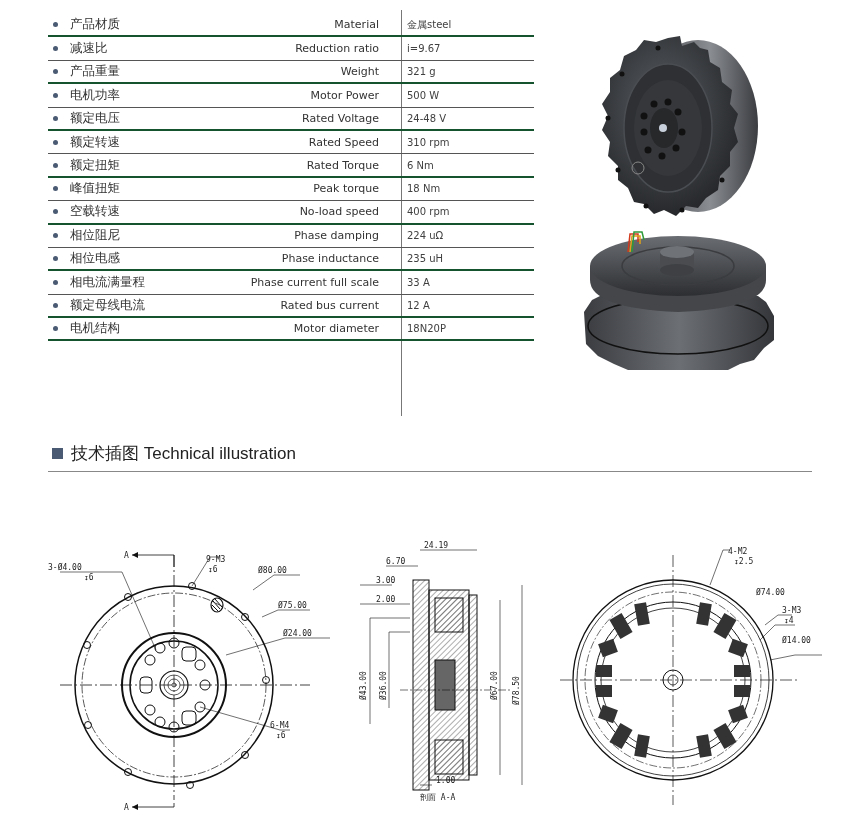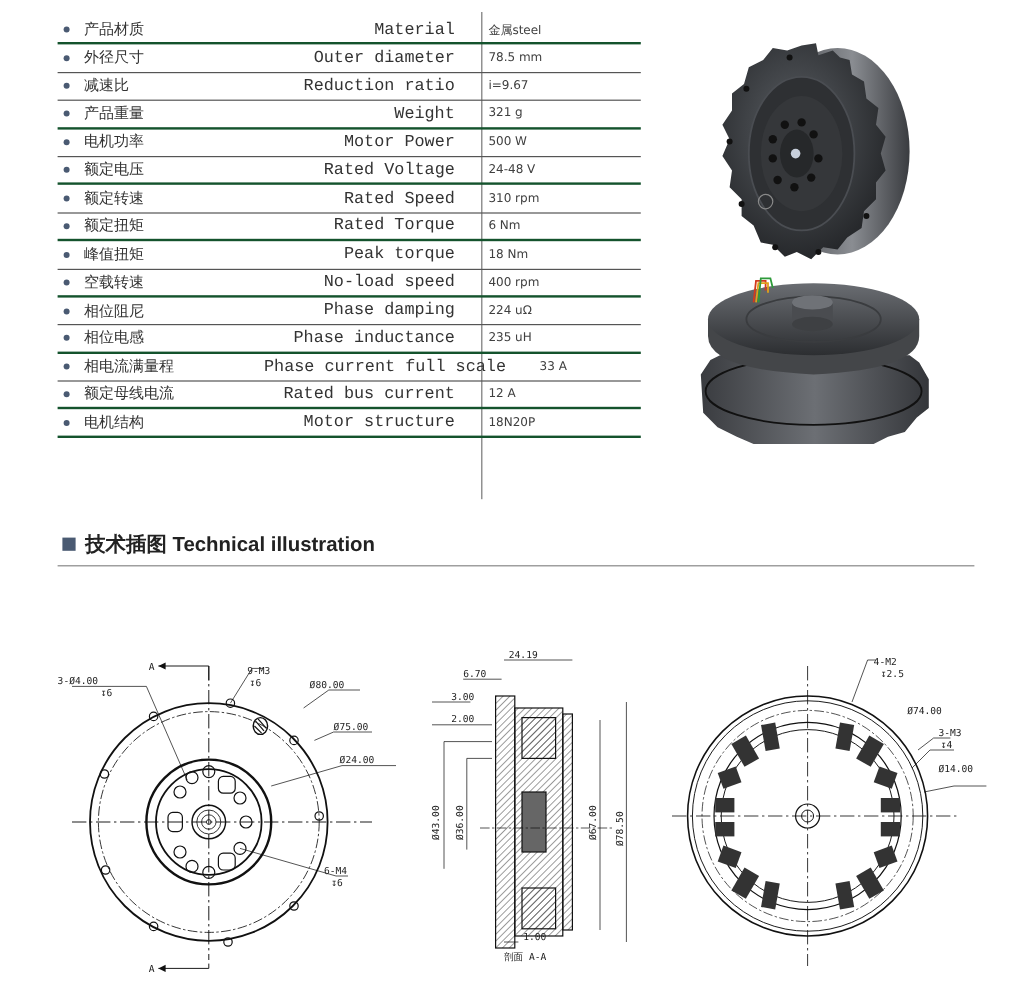--- a/index.html
+++ b/index.html
@@ -5,54 +5,48 @@
   * { box-sizing: border-box; margin: 0; padding: 0; }
   html, body { width: 860px; height: 837px; background: #ffffff; overflow: hidden; }
   body { position: relative; font-family: "DejaVu Sans", "Liberation Sans", sans-serif; color: #333; }
 
   .spec-table { position: absolute; left: 48px; top: 14px; width: 486px; }
   .spec-row { position: relative; height: 23.4px; display: flex; align-items: center; font-size: 12.5px; }
   .spec-row.light { border-bottom: 2px solid #14532d; }
   .spec-row.dark { border-bottom: 1px solid #555; }
   .bullet { width: 5px; height: 5px; border-radius: 50%; background: #4a5a72; margin-left: 5px; margin-right: 12px; flex: 0 0 auto; }
   .cn { flex: 0 0 150px; color: #333; white-space: nowrap; font-size: 12.5px; }
-  .en { flex: 0 0 173px; text-align: right; padding-right: 14px; color: #333; white-space: nowrap; font-size: 14px; font-family: Liberation Mono, monospace; }
+  .en { flex: 0 0 173px; text-align: right; padding-right: 14px; color: #333; white-space: nowrap; font-size: 11px; }
   .val { flex: 1; padding-left: 14px; color: #404040; white-space: nowrap; font-size: 10px; }
   .vdivider { position: absolute; left: 353px; top: -4px; width: 1px; height: 406px; background: #777; }
 
   .product-top { position: absolute; left: 598px; top: 28px; width: 170px; height: 192px; }
   .product-bottom { position: absolute; left: 578px; top: 230px; width: 200px; height: 150px; }
 
-  .section-title { position: absolute; left: 52px; top: 442px; display: flex; align-items: center; font-weight: bold; }
+  .section-title { position: absolute; left: 52px; top: 442px; display: flex; align-items: center; }
   .section-square { width: 11px; height: 11px; background: #4a5a72; margin-right: 8px; }
   .section-text { font-size: 17px; color: #222; font-family: "Liberation Sans", sans-serif; }
   .section-rule { position: absolute; left: 48px; top: 471px; width: 764px; height: 1px; background: #888; }
 
   .drawing { position: absolute; }
   .dim-text { font-family: "DejaVu Sans Mono", monospace; font-size: 8px; fill: #222; }
 </style>
 </head>
 <body>
 
 <div class="spec-table" id="specTable">
   <div class="vdivider"></div>
 <div class="spec-row light">
       <span class="bullet"></span>
       <span class="cn">产品材质</span>
       <span class="en">Material</span>
       <span class="val">金属steel</span>
     </div>
     <div class="spec-row dark">
       <span class="bullet"></span>
-      <span class="cn">外径尺寸</span>
-      <span class="en">Outer diameter</span>
-      <span class="val">78.5 mm</span>
-    </div>
-    <div class="spec-row dark">
-      <span class="bullet"></span>
       <span class="cn">减速比</span>
       <span class="en">Reduction ratio</span>
       <span class="val">i=9.67</span>
     </div>
     <div class="spec-row light">
       <span class="bullet"></span>
       <span class="cn">产品重量</span>
       <span class="en">Weight</span>
       <span class="val">321 g</span>
     </div>
@@ -112,21 +106,21 @@
     </div>
     <div class="spec-row light">
       <span class="bullet"></span>
       <span class="cn">额定母线电流</span>
       <span class="en">Rated bus current</span>
       <span class="val">12 A</span>
     </div>
     <div class="spec-row light">
       <span class="bullet"></span>
       <span class="cn">电机结构</span>
-      <span class="en">Motor structure</span>
+      <span class="en">Motor diameter</span>
       <span class="val">18N20P</span>
     </div>
   </div>
 
 <svg class="product-top" viewBox="0 0 170 192">
   <defs>
     <radialGradient id="g1" cx="45%" cy="40%" r="60%">
       <stop offset="0%" stop-color="#5a5e63"></stop>
       <stop offset="100%" stop-color="#26282b"></stop>
     </radialGradient>

